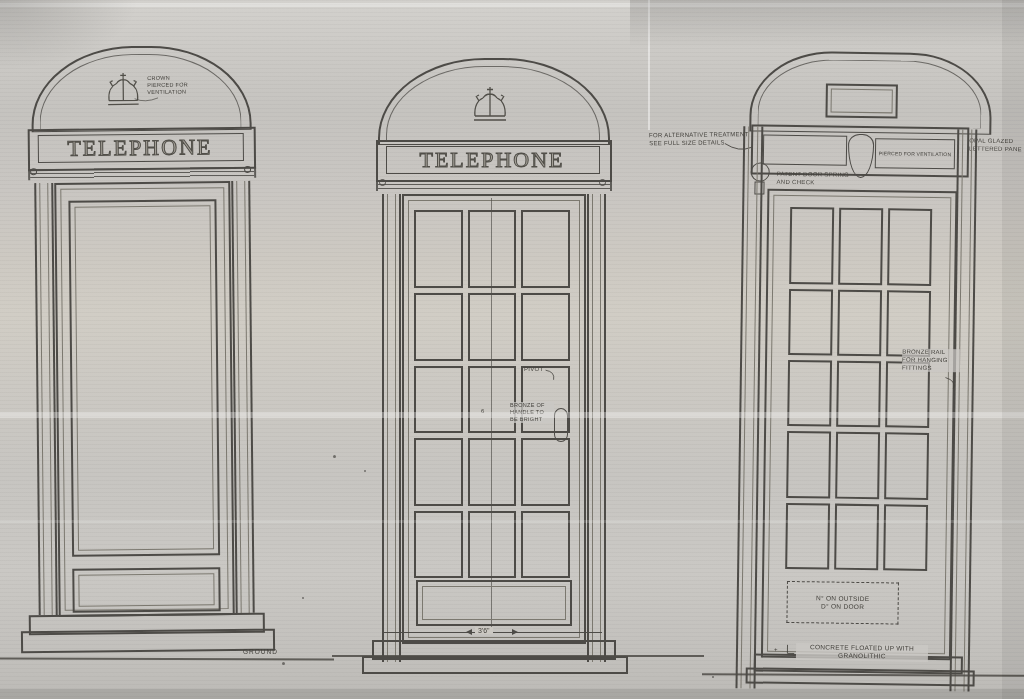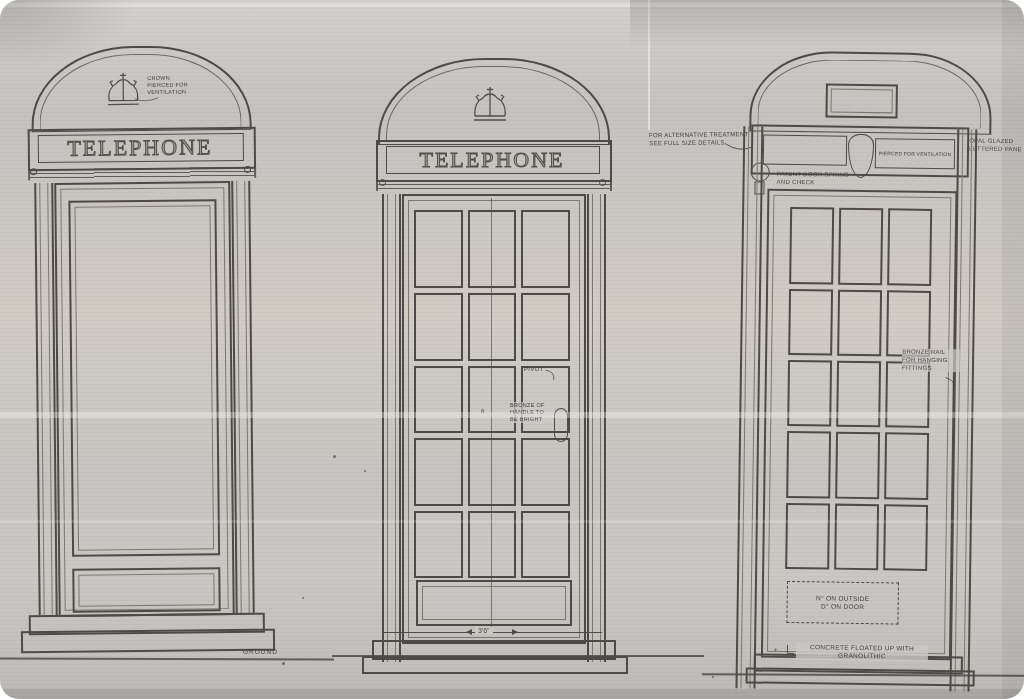--- a/index.html
+++ b/index.html
@@ -7,21 +7,20 @@
     --ink-l:#7b786f;
     --paper:#cac8c4;
   }
   html,body{margin:0;padding:0;}
   #page{
     position:relative;width:1024px;height:699px;overflow:hidden;
     background:
       repeating-linear-gradient(to bottom, rgba(0,0,0,.022) 0 1px, rgba(255,255,255,.02) 1px 4px),
       linear-gradient(180deg,#d2d0cc 0%,#cbc9c5 7%,#c4c2be 16%,#c8c5c1 27%,#ccc8c1 37%,#d0ccc4 45%,#cbc8c2 55%,#c6c4c0 68%,#c9c7c3 82%,#c1bfbb 94%,#bbb9b5 100%);
     font-family:"Liberation Sans", sans-serif;
-    border-radius:19px;
   }
   .abs{position:absolute;}
   .roof{border:2px solid var(--ink);border-radius:46% 46% 0 0 / 92% 92% 0 0;border-bottom-width:1px;}
   .roof-in{border:1px solid var(--ink);border-radius:46% 46% 0 0 / 92% 92% 0 0;border-bottom:none;opacity:.75;}
   .band{border:2px solid var(--ink);}
   .band-in{border:1.5px solid var(--ink);}
   .cornice{border-left:2px solid var(--ink);border-right:2px solid var(--ink);
     background:repeating-linear-gradient(to bottom, var(--ink) 0 1px, transparent 1px 4px);opacity:.85;}
   .pil{border-left:2px solid var(--ink);border-right:2px solid var(--ink);}
   .pil i{position:absolute;top:0;bottom:0;width:0;border-left:1px solid var(--ink-l);}

